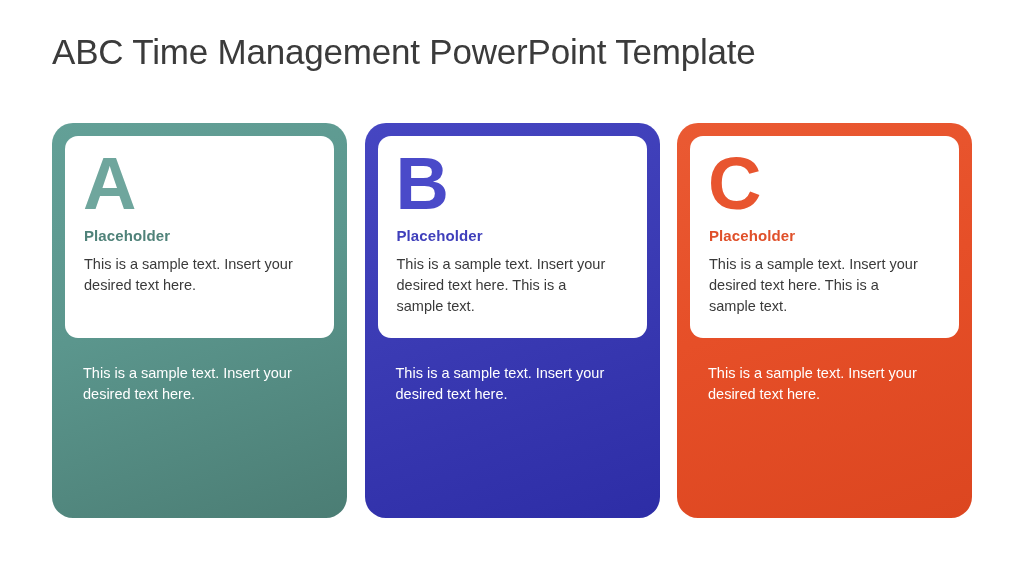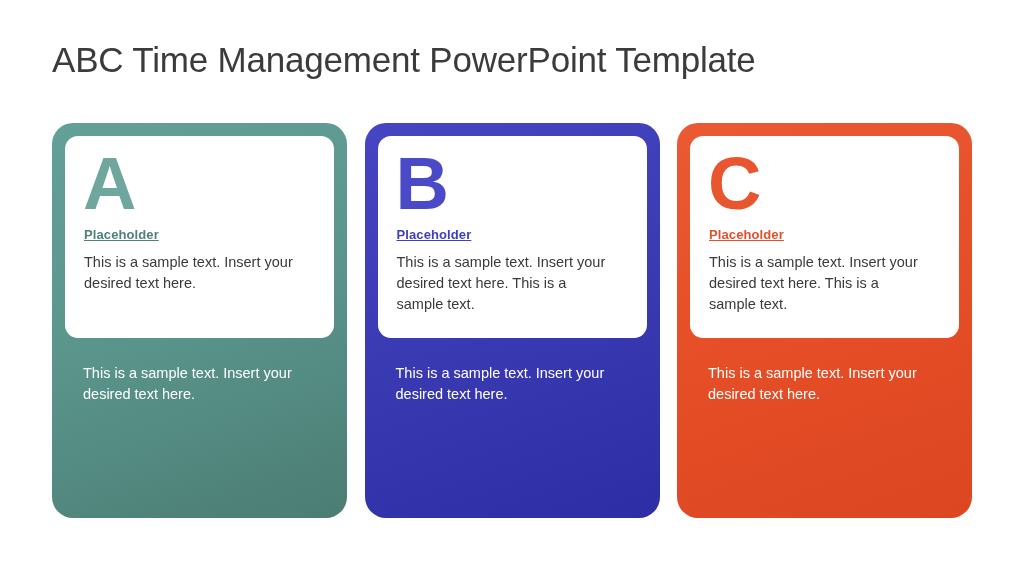--- a/index.html
+++ b/index.html
@@ -18,21 +18,21 @@
     position: relative;
     width: 1024px;
     height: 576px;
     background: #ffffff;
   }
 
   
   .slide-title {
     position: absolute;
     left: 52px;
-    top: 40px;
+    top: 32px;
     font-size: 35px;
     font-weight: 400;
     color: #3b3b3b;
     letter-spacing: -0.2px;
     white-space: nowrap;
   }
 
   
   .cards {
     position: absolute;
@@ -81,25 +81,24 @@
     font-weight: 700;
     line-height: 0.86;
     margin: 0;
     letter-spacing: -1px;
   }
   .letter-a { color: #6fa69d; }
   .letter-b { color: #4a4ac9; }
   .letter-c { color: #e8552f; }
 
   .panel-heading {
-    font-size: 13px;
+    font-size: 15px;
     font-weight: 700;
     margin: 11px 0 0 1px;
     letter-spacing: 0.1px;
-    text-decoration: underline;
   }
   .heading-a { color: #4f8279; }
   .heading-b { color: #3f3fbb; }
   .heading-c { color: #e0502a; }
 
   .panel-body {
     font-size: 14.5px;
     line-height: 1.46;
     color: #3a3a3a;
     margin: 10px 0 0 1px;

